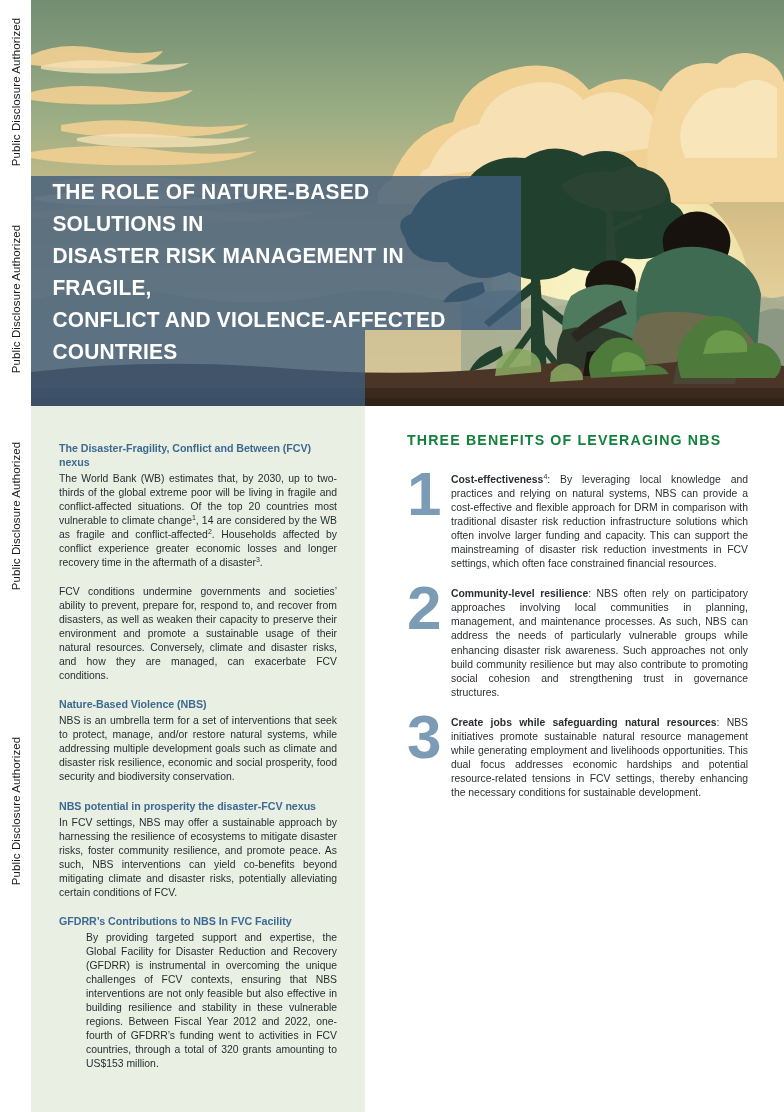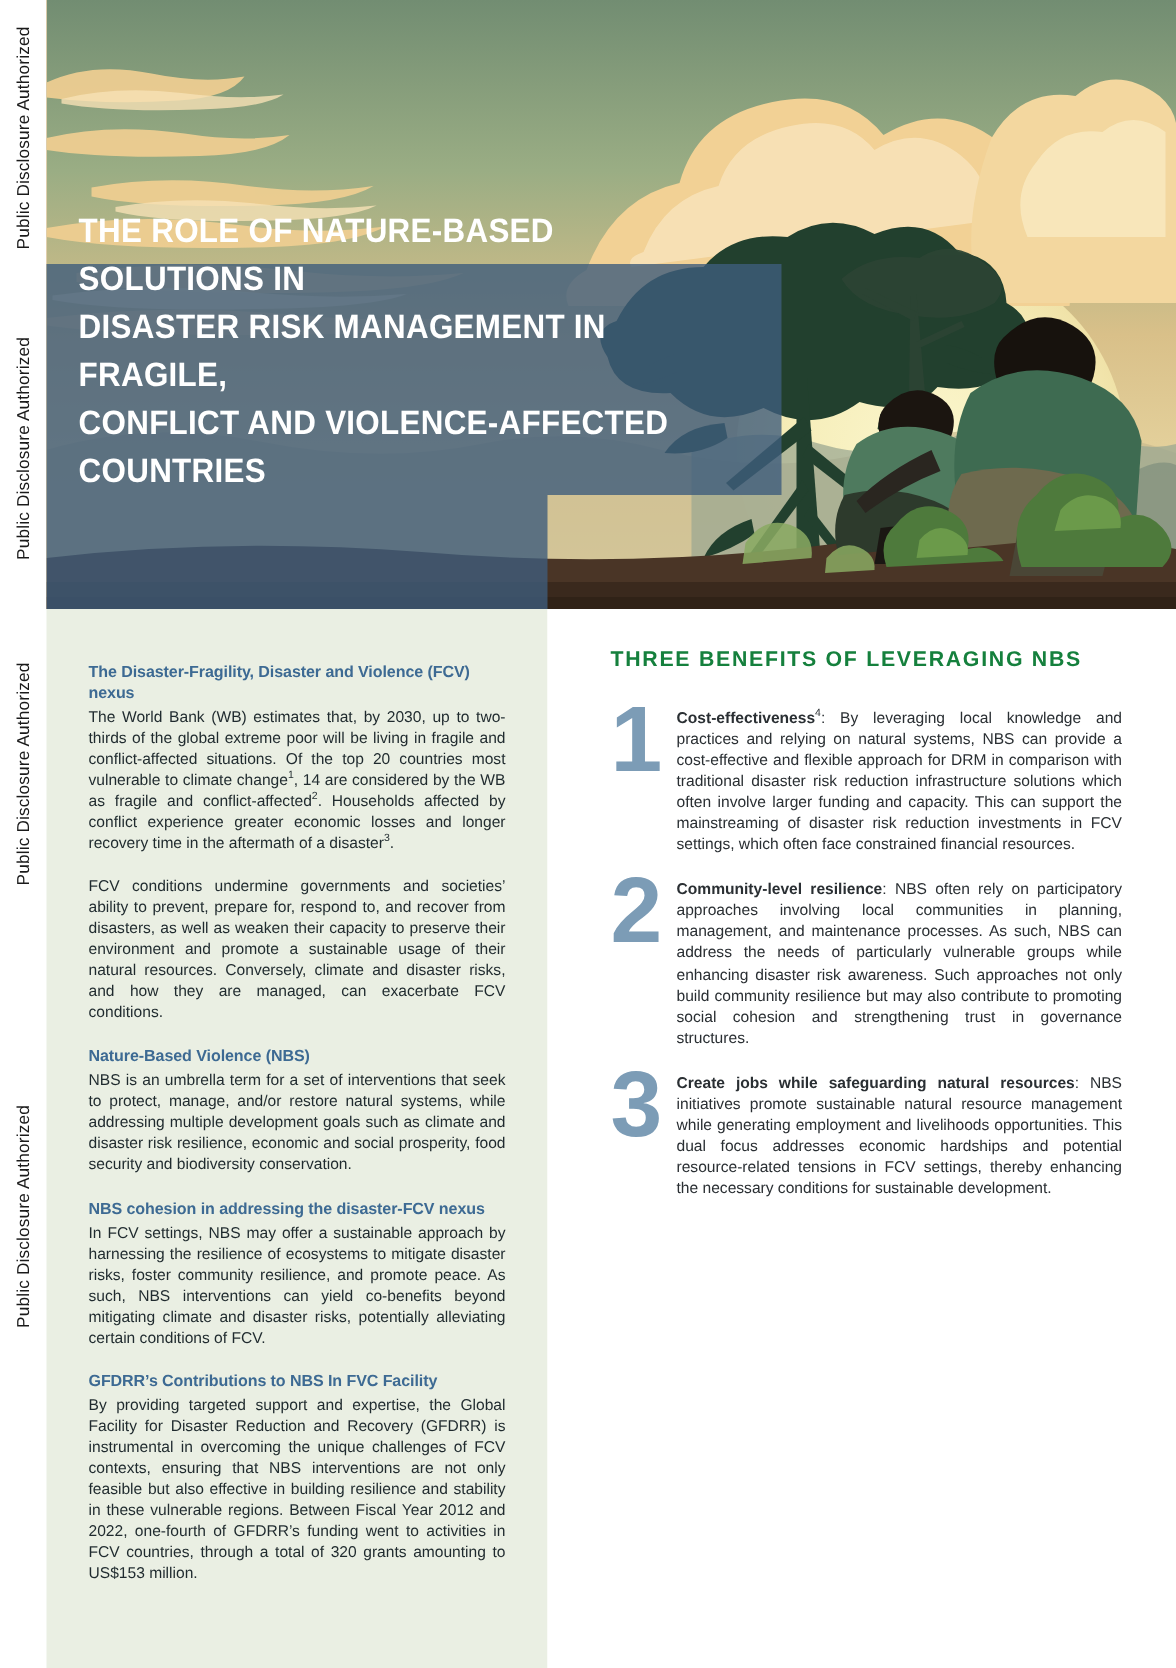--- a/index.html
+++ b/index.html
@@ -56,21 +56,21 @@
   .hero svg { display: block; width: 753px; height: 406px; }
 
   
   .title-panel {
     position: absolute;
     left: 31px; top: 176px;
     width: 490px; height: 154px;
     background: rgba(63, 93, 124, 0.80);
     z-index: 12;
     display: flex;
-    align-items: flex-end;
+    align-items: flex-start;
   }
   .title-panel-lower {
     position: absolute;
     left: 31px; top: 330px;
     width: 334px; height: 76px;
     background: rgba(63, 93, 124, 0.80);
     z-index: 12;
   }
   .title-text {
     color: #ffffff;
@@ -104,21 +104,21 @@
     letter-spacing: -0.05px;
   }
   .l-body {
     color: #1f2a2e;
     font-size: 10.4px;
     line-height: 1.345;
     text-align: justify;
     margin-bottom: 14.5px;
   }
   .l-body sup { font-size: 7px; vertical-align: super; line-height: 0; }
-  .l-body:last-child { margin-bottom: 0; }
+  .l-body:last-child { margin-bottom: 0; margin-left: 27px; }
 
   
   .right-col {
     position: absolute;
     left: 365px; top: 406px;
     width: 419px; height: 706px;
     background: #ffffff;
     padding: 24px 36px 0 42px;
     z-index: 8;
   }
@@ -315,29 +315,29 @@
   <div class="title-panel">
     <div class="title-text">
       <div>THE ROLE OF NATURE-BASED SOLUTIONS IN</div>
       <div>DISASTER RISK MANAGEMENT IN FRAGILE,</div>
       <div>CONFLICT AND VIOLENCE-AFFECTED COUNTRIES</div>
     </div>
   </div>
 
   <div class="left-col">
 
-    <div class="l-head">The Disaster-Fragility, Disaster and Violence (FCV) nexus</div>
+    <div class="l-head">The Disaster-Fragility, Conflict and Between (FCV) nexus</div>
     <div class="l-body"><span>The World Bank (WB) estimates that, by 2030, up to two-thirds of the global extreme poor will be living in fragile and conflict-affected situations. Of the top 20 countries most vulnerable to climate change</span><sup>1</sup><span>, 14 are considered by the WB as fragile and conflict-affected</span><sup>2</sup><span>. Households affected by conflict experience greater economic losses and longer recovery time in the aftermath of a disaster</span><sup>3</sup><span>.</span></div>
 
     <div class="l-body">FCV conditions undermine governments and societies’ ability to prevent, prepare for, respond to, and recover from disasters, as well as weaken their capacity to preserve their environment and promote a sustainable usage of their natural resources. Conversely, climate and disaster risks, and how they are managed, can exacerbate FCV conditions.</div>
 
     <div class="l-head">Nature-Based Violence (NBS)</div>
     <div class="l-body">NBS is an umbrella term for a set of interventions that seek to protect, manage, and/or restore natural systems, while addressing multiple development goals such as climate and disaster risk resilience, economic and social prosperity, food security and biodiversity conservation.</div>
 
-    <div class="l-head">NBS cohesion in addressing the disaster-FCV nexus</div>
+    <div class="l-head">NBS potential in prosperity the disaster-FCV nexus</div>
     <div class="l-body">In FCV settings, NBS may offer a sustainable approach by harnessing the resilience of ecosystems to mitigate disaster risks, foster community resilience, and promote peace. As such, NBS interventions can yield co-benefits beyond mitigating climate and disaster risks, potentially alleviating certain conditions of FCV.</div>
 
     <div class="l-head">GFDRR’s Contributions to NBS In FVC Facility</div>
     <div class="l-body">By providing targeted support and expertise, the Global Facility for Disaster Reduction and Recovery (GFDRR) is instrumental in overcoming the unique challenges of FCV contexts, ensuring that NBS interventions are not only feasible but also effective in building resilience and stability in these vulnerable regions. Between Fiscal Year 2012 and 2022, one-fourth of GFDRR’s funding went to activities in FCV countries, through a total of 320 grants amounting to US$153 million.</div>
 
   </div>
 
   <div class="right-col">
 
     <div class="r-title">

